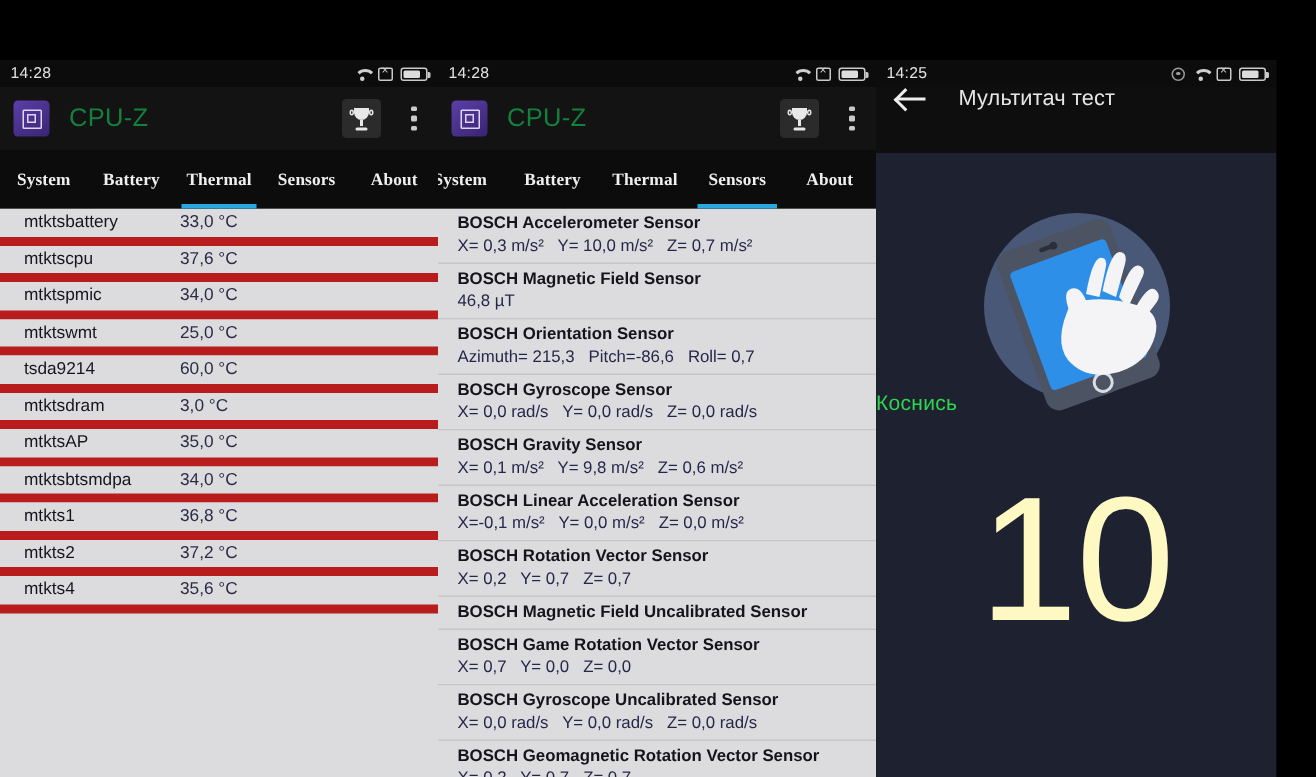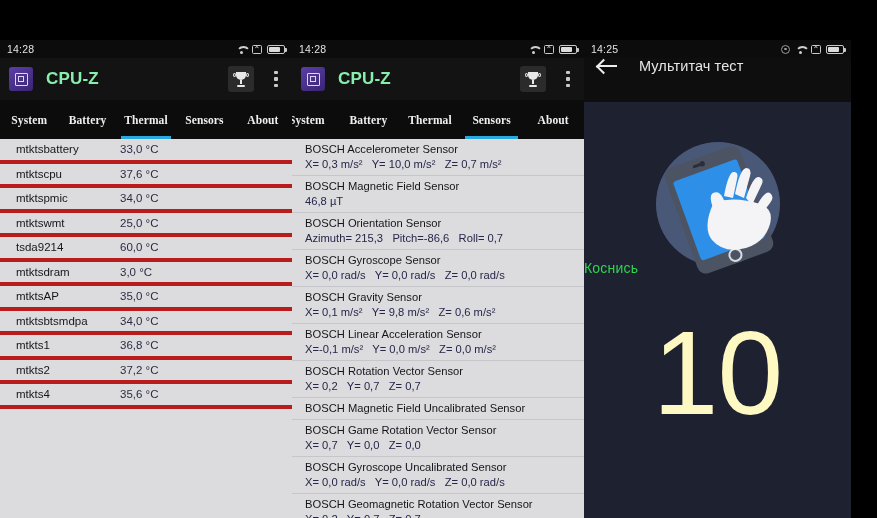--- a/index.html
+++ b/index.html
@@ -49,21 +49,21 @@
     width:24px; height:24px; border-radius:3px;
     background:linear-gradient(145deg,#5b3fa8,#3a2472);
     display:flex; align-items:center; justify-content:center; flex:0 0 auto;
   }
   .chip { width:13px; height:13px; border:1.6px solid #ded6f5; border-radius:1px; position:relative; }
   .chip::before{
     content:""; position:absolute; left:2.2px; top:2.2px; width:4.8px; height:4.8px;
     border:1.4px solid #ded6f5;
   }
   .app-title {
-    color:#86efac; font-size:17px; margin-left:13px; letter-spacing:.2px; font-weight:700;
+    color:#15803d; font-size:17px; margin-left:13px; letter-spacing:.2px; font-weight:400;
   }
   .ab-spacer { flex:1; }
   .trophy-btn {
     width:26px; height:26px; background:#2b2b2b; border-radius:3px;
     display:flex; align-items:center; justify-content:center; margin-right:14px;
   }
   .trophy { width:14px; height:15px; position:relative; }
   .trophy .cup{
     position:absolute; left:2px; top:0; width:10px; height:8px; background:#e8e8e8;
     border-radius:0 0 5px 5px;
@@ -90,29 +90,29 @@
     content:""; position:absolute; left:7%; right:7%; bottom:0; height:3px; background:#29a8e0;
   }
   .tabs.shift { margin-left:-16px; }
   .tabs.shift .tab { padding:0 2px; }
 
   
   .list { background:#dcdcdf; height:calc(518px - 18px - 42px - 39px); overflow:hidden; }
 
   .trow {
     display:flex; align-items:center; height:24.5px; padding:0 0 0 16px;
-    border-bottom:4px solid #b91c1c; background:#dcdcdf;
+    border-bottom:6px solid #b91c1c; background:#dcdcdf;
   }
   .trow .tname { flex:0 0 104px; color:#15151c; font-size:11.5px; }
   .trow .tval  { color:#2b2b45; font-size:11.5px; }
 
   .srow {
     padding:3px 0 3px 13px; border-bottom:1px solid #c5c5ca; background:#dcdcdf;
   }
-  .srow .sname { color:#14141a; font-size:11.2px; line-height:15px; }
+  .srow .sname { color:#14141a; font-size:11.2px; line-height:15px;font-weight:bold; }
   .srow .sval  { color:#26264a; font-size:11.2px; line-height:15px; white-space:pre; }
 
   
   .mt-appbar {
     height:44px; background:#0e0e0e; display:flex; align-items:flex-start; padding-left:14px;
   }
   .back-arrow { width:20px; height:16px; position:relative; }
   .back-arrow::before{
     content:""; position:absolute; left:0; top:7px; width:19px; height:2px; background:#ededed;
   }

